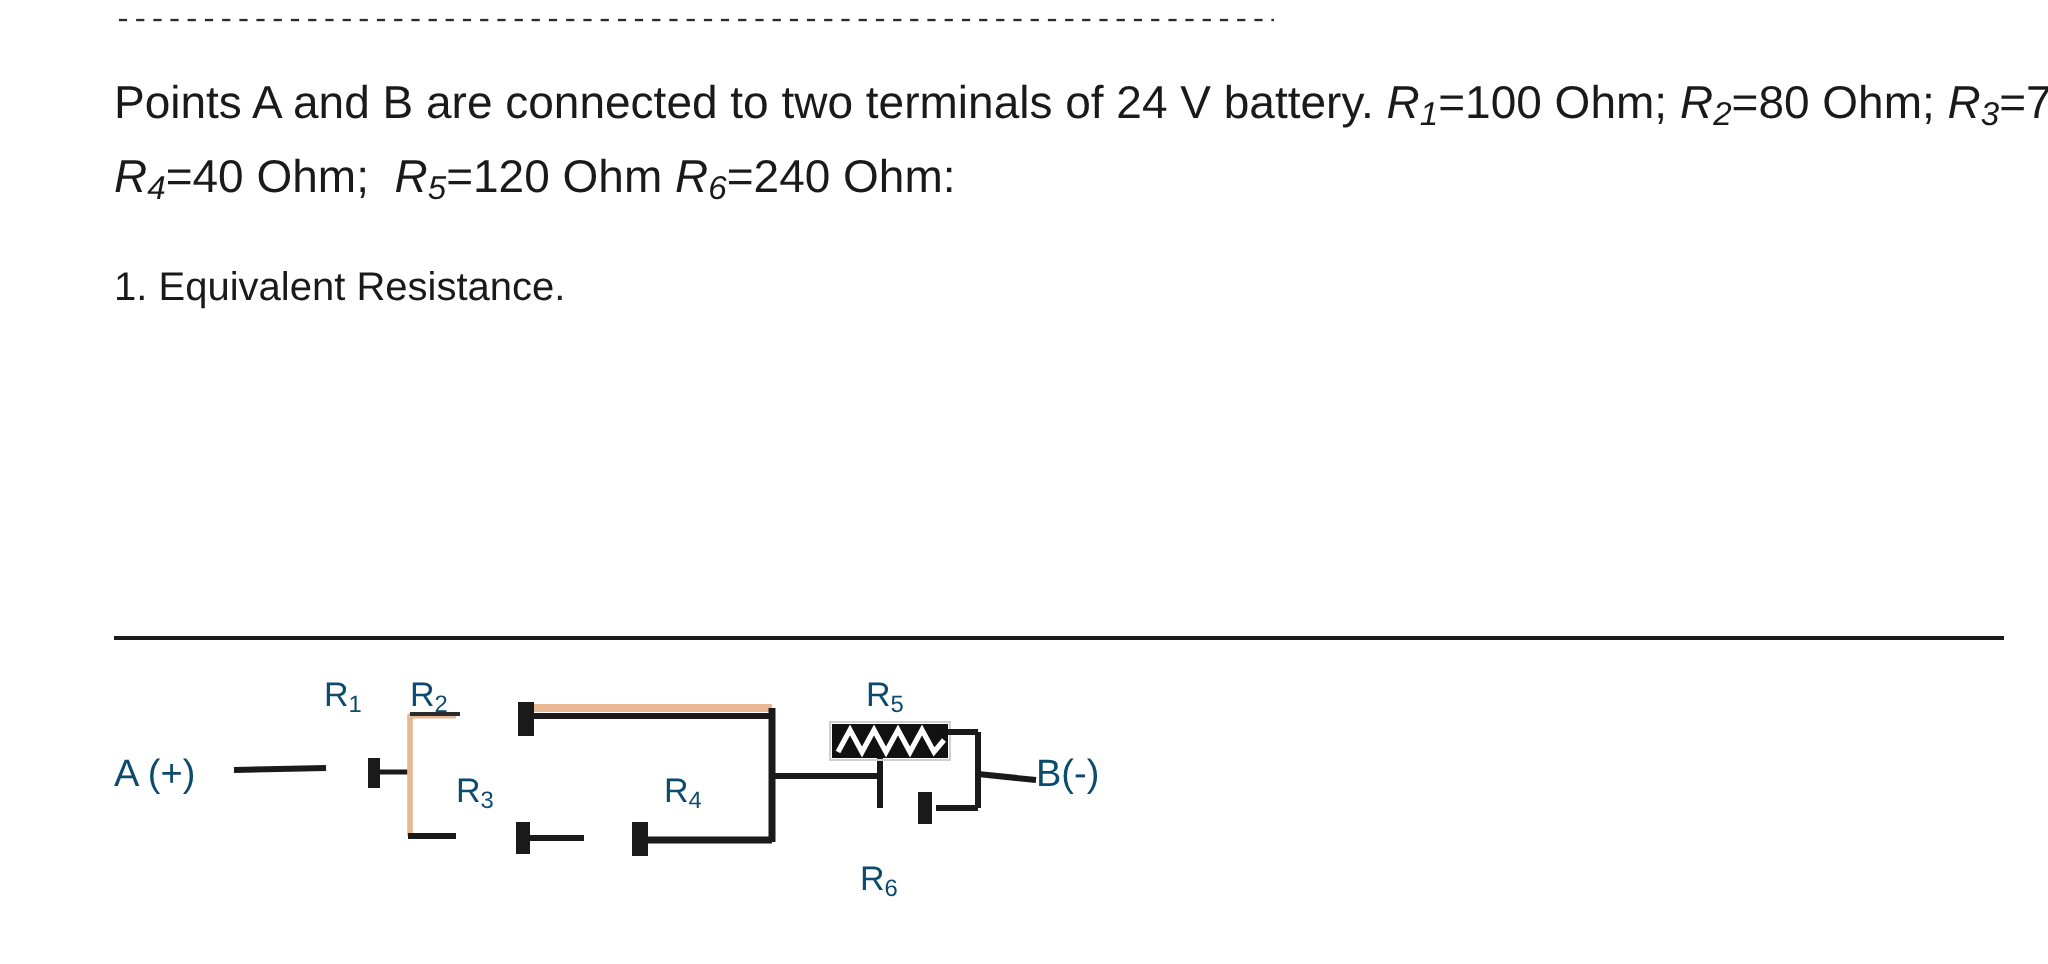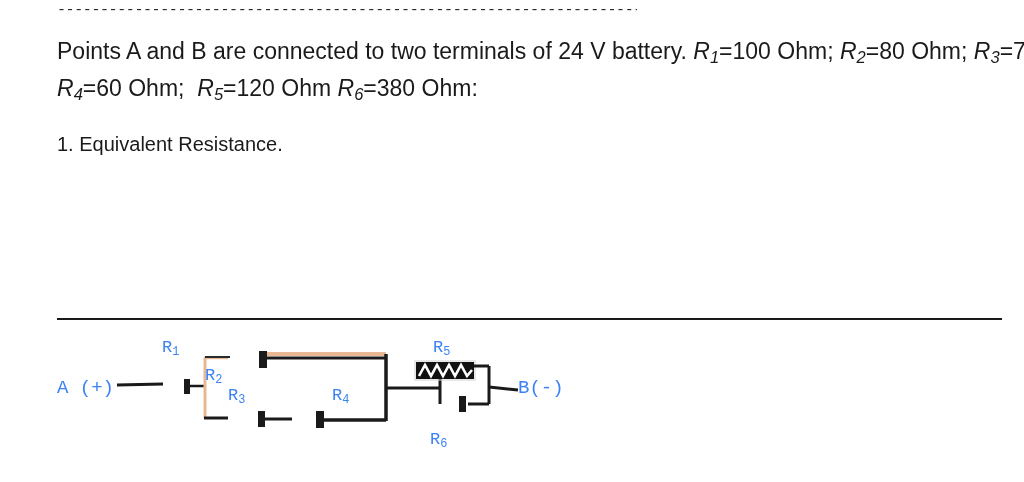--- a/index.html
+++ b/index.html
@@ -87,42 +87,41 @@
     position: absolute;
     left: 0px;
     top: 326px;
     width: 1024px;
     height: 156px;
   }
   .fig-svg { display: block; }
   .fig-label {
     position: absolute;
     font-size: 17px;
-    color: #3b82f6;
-    white-space: nowrap;
-    font-family: Liberation Mono, monospace;
+    color: #0c4a6e;
+    white-space: nowrap;
   }
   .fig-label sub {
     font-size: 0.7em;
     vertical-align: -0.25em;
   }
   .fig-label.big { font-size: 19px; }
 </style>
 </head>
 <body>
 
 <div class="page">
 
   <div class="dashed-rule">---------------------------------------------------------------------------------</div>
 
   <div class="prose">
 
     <p class="para"><span>Points A and B are connected to two terminals of 24 V battery. </span><span class="rv"><span>R</span><sub>1</sub><span style="font-style:normal">=100 Ohm;</span></span>&nbsp;<span class="rv"><span>R</span><sub>2</sub><span style="font-style:normal">=80 Ohm;</span></span>&nbsp;<span class="rv"><span>R</span><sub>3</sub><span style="font-style:normal">=70 Ohm;</span></span></p>
 
-    <p class="para"><span class="rv"><span>R</span><sub>4</sub><span style="font-style:normal">=60 Ohm;</span></span>&nbsp;&nbsp;<span class="rv"><span>R</span><sub>5</sub><span style="font-style:normal">=120 Ohm</span></span>&nbsp;<span class="rv"><span>R</span><sub>6</sub><span style="font-style:normal">=380 Ohm:</span></span></p>
+    <p class="para"><span class="rv"><span>R</span><sub>4</sub><span style="font-style:normal">=40 Ohm;</span></span>&nbsp;&nbsp;<span class="rv"><span>R</span><sub>5</sub><span style="font-style:normal">=120 Ohm</span></span>&nbsp;<span class="rv"><span>R</span><sub>6</sub><span style="font-style:normal">=240 Ohm:</span></span></p>
 
     <div class="gap-md"></div>
 
 
     <div class="gap-sm"></div>
 
     <p class="list-item"><span>1. Equivalent Resistance.</span></p>
 
     <div class="gap-sm"></div>
 
@@ -179,21 +178,21 @@
 
       <line x1="489" y1="61" x2="518" y2="64" stroke="#1a1a1a" stroke-width="3"></line>
     </svg>
 
     <div class="fig-label big" style="left:57px; top:51px;">A (+)</div>
 
     <div class="fig-label big" style="left:518px; top:51px;">B(-)</div>
 
     <div class="fig-label" style="left:162px; top:12px;"><span>R</span><sub>1</sub></div>
 
-    <div class="fig-label" style="left:205px; top:12px;margin-top:28px;"><span>R</span><sub>2</sub></div>
+    <div class="fig-label" style="left:205px; top:12px;"><span>R</span><sub>2</sub></div>
 
     <div class="fig-label" style="left:228px; top:60px;"><span>R</span><sub>3</sub></div>
 
     <div class="fig-label" style="left:288px; top:60px;margin-left:44px;"><span>R</span><sub>4</sub></div>
 
     <div class="fig-label" style="left:433px; top:12px;text-align:right;"><span>R</span><sub>5</sub></div>
 
     <div class="fig-label" style="left:430px; top:104px;"><span>R</span><sub>6</sub></div>
   </div>
 

